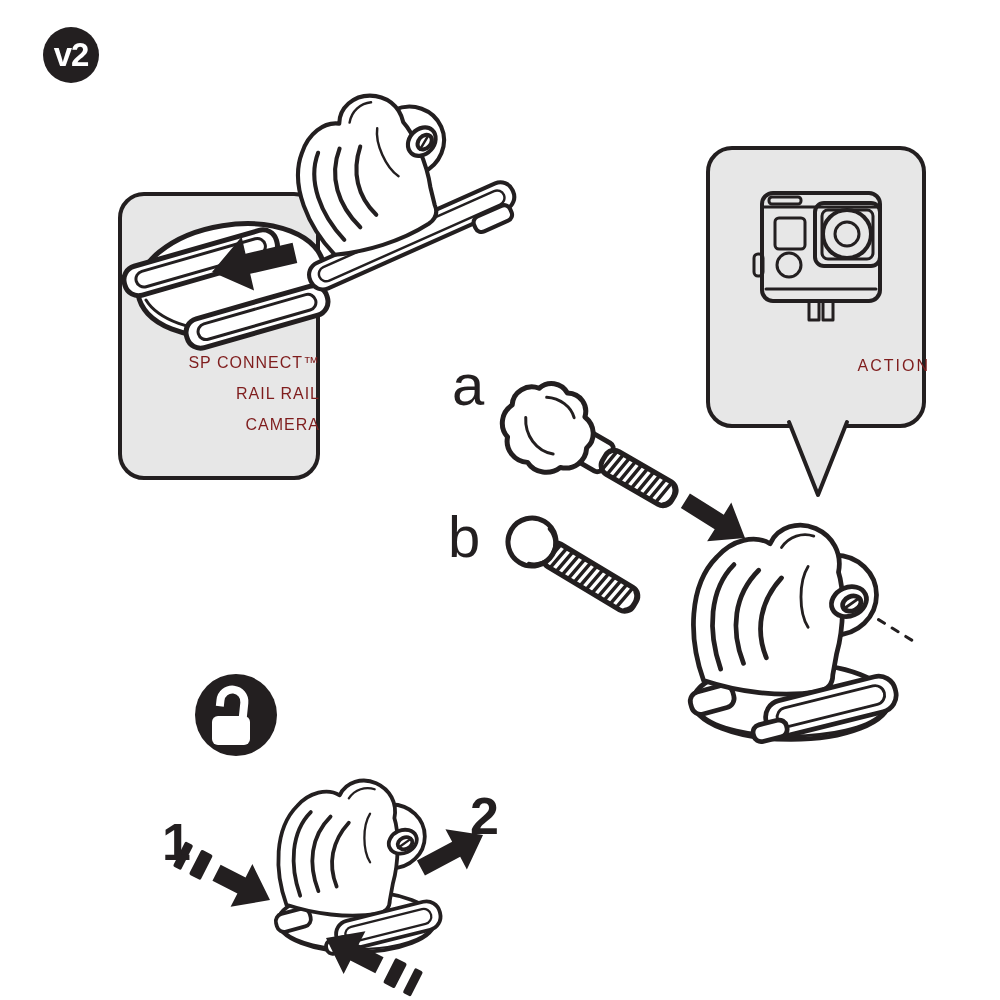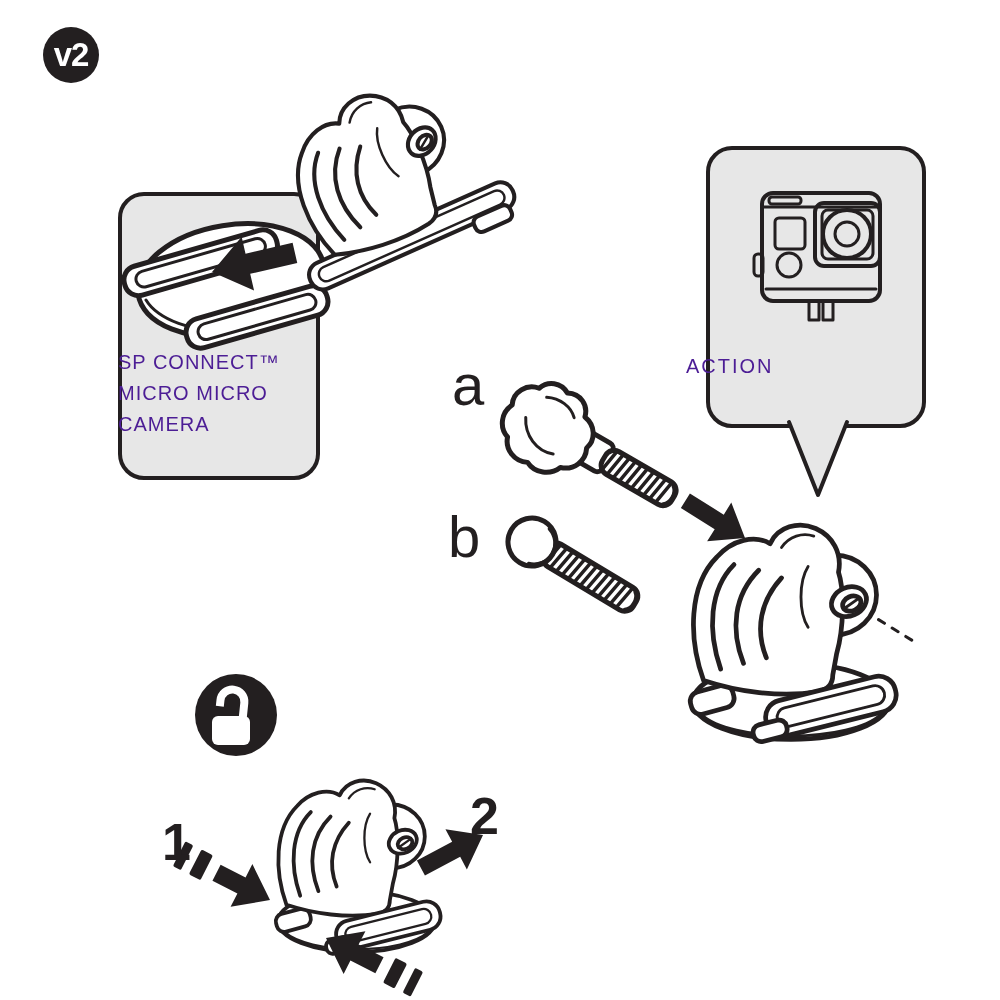--- a/index.html
+++ b/index.html
@@ -3,21 +3,21 @@
 <meta charset="utf-8">
 <style>
   html,body{margin:0;padding:0;background:#fff;}
   .canvas{position:relative;width:1000px;height:1000px;background:#ffffff;
           font-family:"Liberation Sans",sans-serif;color:#231f20;overflow:hidden;}
   .abs{position:absolute;}
   
   .bubble{background:#e7e7e7;border:4px solid #231f20;border-radius:26px;box-sizing:border-box;z-index:1;}
   .tailsvg{z-index:1;}
   .art{z-index:2;}
-  .txt{z-index:3;text-align:left;line-height:31px;font-size:20px;letter-spacing:1px;color:#4c1d95;}
+  .txt{z-index:3;text-align:right;line-height:31px;font-size:16px;letter-spacing:1px;color:#7f1d1d;}
   .badge{width:56px;height:56px;border-radius:50%;background:#231f20;color:#fff;
          display:flex;align-items:center;justify-content:center;
          font-size:33px;font-weight:700;letter-spacing:-1px;z-index:3;}
   .plabel{font-size:58px;line-height:1;font-weight:400;z-index:3;}
   .nlabel{font-size:52px;line-height:1;font-weight:700;z-index:3;}
   
   .k{fill:none;stroke:#231f20;stroke-width:5;stroke-linecap:round;stroke-linejoin:round;}
   .fw{fill:#ffffff;}
   .fb{fill:#231f20;stroke:none;}
   .thin{stroke-width:3;}
@@ -73,21 +73,21 @@
     </defs>
   </svg>
 
   <div class="abs badge" style="left:43px;top:27px;">
     <span>v2</span>
   </div>
 
   <div class="abs bubble" style="left:118px;top:192px;width:202px;height:288px;"></div>
   <div class="abs txt" style="left:118px;top:347px;width:202px;">
     <div>SP CONNECT™</div>
-    <div>MICRO MICRO</div>
+    <div>RAIL RAIL</div>
     <div>CAMERA</div>
   </div>
 
   <svg class="abs art" style="left:100px;top:40px;" width="340" height="330" viewBox="0 0 340 330">
     <ellipse class="k fw" cx="131" cy="240" rx="94" ry="55" transform="rotate(-9 131 240)"></ellipse>
     <path class="k thin" d="M46,260 A90,46 0 0 0 218,260"></path>
     <g transform="rotate(-16 100 224)">
       <rect class="k fw" x="22" y="208" width="158" height="30" rx="14"></rect>
       <rect class="k thin" x="34" y="215" width="134" height="16" rx="8"></rect>
     </g>
@@ -116,21 +116,21 @@
     <rect class="k s3" x="70" y="20" width="51" height="49" rx="6"></rect>
     <circle class="k s4" cx="95" cy="44" r="24"></circle>
     <circle class="k s3" cx="95" cy="44" r="12"></circle>
     <rect class="k s3" x="23" y="28" width="30" height="31" rx="4"></rect>
     <circle class="k s3" cx="37" cy="75" r="12"></circle>
     <rect class="k s3" x="2" y="64" width="9" height="22" rx="4"></rect>
     <path class="k s3" d="M14,99 H124"></path>
     <rect class="k s3" x="57" y="111" width="10" height="19"></rect>
     <rect class="k s3" x="71" y="111" width="10" height="19"></rect>
   </svg>
-  <div class="abs txt" style="left:686px;top:352px;width:202px;letter-spacing:2px;line-height:28px;">
+  <div class="abs txt" style="left:728px;top:352px;width:202px;letter-spacing:2px;line-height:28px;">
     <div>ACTION</div>
   </div>
 
   <div class="abs plabel" style="left:452px;top:356px;">a</div>
   <div class="abs plabel" style="left:448px;top:508px;">b</div>
 
   <svg class="abs art" style="left:440px;top:340px;" width="560" height="460" viewBox="0 0 560 460">
     <line class="k dash" x1="316" y1="204" x2="478" y2="304"></line>
     <g transform="translate(92,202) rotate(31)">
       <rect class="k fw" x="16" y="-13" width="104" height="26" rx="10"></rect>

